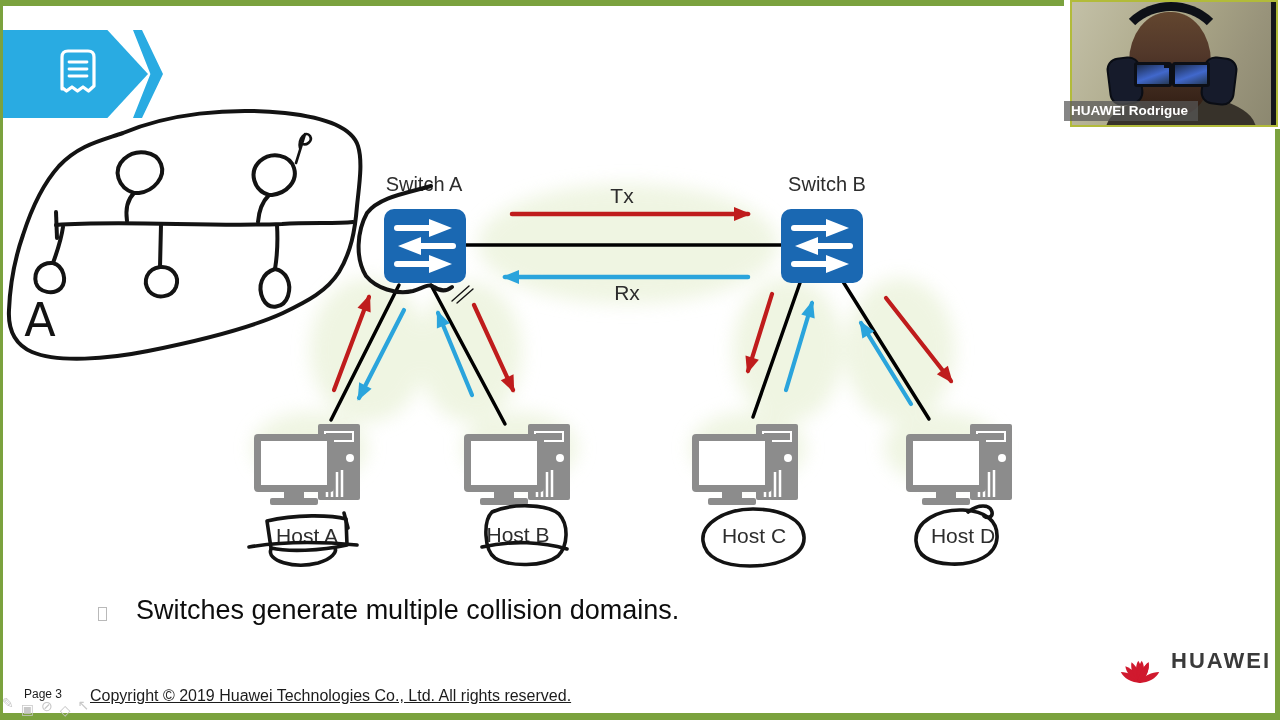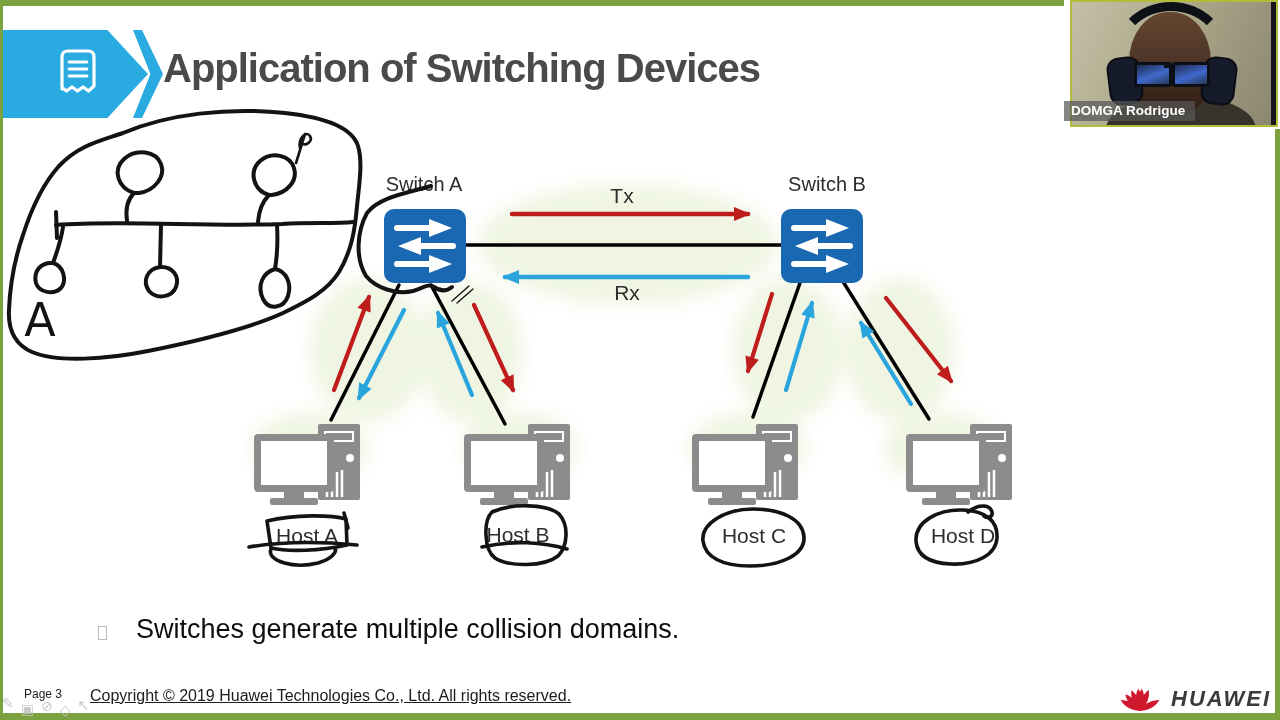--- a/index.html
+++ b/index.html
@@ -18,37 +18,37 @@
   .banner-chevron{position:absolute;left:133px;top:30px;width:30px;height:88px;background:#29abe2;z-index:2;
           clip-path:polygon(0 0,30% 0,100% 50%,30% 100%,0 100%,58% 50%);}
   .doc-icon{position:absolute;left:52px;top:46px;z-index:3;}
   .slide-title{position:absolute;left:163px;top:46px;z-index:2;font-size:40px;font-weight:bold;
           color:#4a4a4a;letter-spacing:-1px;white-space:nowrap;}
 
   
   .diagram{position:absolute;left:0;top:0;z-index:1;}
 
   
-  .bullet-row{position:absolute;left:98px;top:614px;z-index:2;display:flex;align-items:flex-start;}
+  .bullet-row{position:absolute;left:98px;top:595px;z-index:2;display:flex;align-items:flex-start;}
   .bullet-square{width:7px;height:12px;border:1px solid #b9b9b9;margin-top:12px;margin-right:29px;}
   .bullet-text{font-size:27px;color:#0d0d0d;}
 
   
   .page-number{position:absolute;left:24px;top:687px;font-size:12px;color:#1c1c1c;z-index:2;}
   .copyright{position:absolute;left:90px;top:687px;font-size:16px;color:#1c1c1c;z-index:2;text-decoration:underline;}
   .annotation-toolbar{position:absolute;left:2px;top:695px;z-index:6;display:flex;gap:7px;
           color:#c8c8c8;font-size:14px;}
   .annotation-toolbar span{display:inline-block;cursor:pointer;}
   .annotation-toolbar span:nth-child(2){transform:translateY(6px);}
   .annotation-toolbar span:nth-child(3){transform:translateY(3px);}
   .annotation-toolbar span:nth-child(4){transform:translateY(7px);}
   .annotation-toolbar span:nth-child(5){transform:translateY(2px);}
 
   
-  .huawei-logo{position:absolute;left:1118px;top:676px;z-index:2;display:flex;align-items:flex-end;font-style:italic;}
+  .huawei-logo{position:absolute;left:1118px;top:648px;z-index:2;display:flex;align-items:flex-start;}
   .huawei-wordmark{font-size:22px;font-weight:bold;color:#3a3a3a;letter-spacing:2px;margin-left:9px;}
 
   
   .webcam{position:absolute;left:1064px;top:0;width:216px;height:129px;background:#fff;z-index:6;}
   .webcam-tile{position:absolute;left:6px;top:0;width:208px;height:127px;box-sizing:border-box;
           border:2px solid #b2bb3a;overflow:hidden;
           background:linear-gradient(115deg,#c3c0a7 0%,#aca889 45%,#99947b 75%,#8b876f 100%);}
   .wc-right-strip{position:absolute;right:0;top:0;width:5px;height:100%;background:#15161c;}
   .wc-torso{position:absolute;left:34px;bottom:-4px;width:150px;height:34px;background:#37322a;
           border-radius:50% 50% 0 0 / 100% 100% 0 0;}
@@ -241,21 +241,20 @@
       <path d="M968,512 C978,504 990,504 992,512 C993,517 988,519 984,516" stroke-width="3.6"></path>
     </g>
   </svg>
 
   <div class="banner"></div>
   <div class="banner-chevron"></div>
   <svg class="doc-icon" width="52" height="56" viewBox="0 0 52 56">
     <path d="M10,43 V11 Q10,5 16,5 H36 Q42,5 42,11 V40 L36.5,45 31,41 25.5,45 20,41 14.5,45 10,41.5 Z" fill="none" stroke="#fff" stroke-width="3.2" stroke-linejoin="round"></path>
     <path d="M17,16 H35 M17,23 H35 M17,30 H35" stroke="#fff" stroke-width="2.8" stroke-linecap="round"></path>
   </svg>
-  <div class="slide-title">Application of Switching Devices</div>
 
   <div class="bullet-row">
     <span class="bullet-square"></span>
     <span class="bullet-text">Switches generate multiple collision domains.</span>
   </div>
 
   <div class="page-number">Page 3</div>
   <div class="copyright">Copyright © 2019 Huawei Technologies Co., Ltd. All rights reserved.</div>
 
   <div class="annotation-toolbar">
@@ -296,16 +295,16 @@
       <div class="wc-headband"></div>
       <div class="wc-cup wc-cup-left"></div>
       <div class="wc-cup wc-cup-right"></div>
       <div class="wc-glasses">
         <div class="wc-lens wc-lens-left"></div>
         <div class="wc-bridge"></div>
         <div class="wc-lens wc-lens-right"></div>
       </div>
       <div class="wc-right-strip"></div>
     </div>
-    <div class="name-label">DOMGA Rodrigue</div>
+    <div class="name-label">HUAWEI Rodrigue</div>
   </div>
 
 </div>
 
 </body></html>

